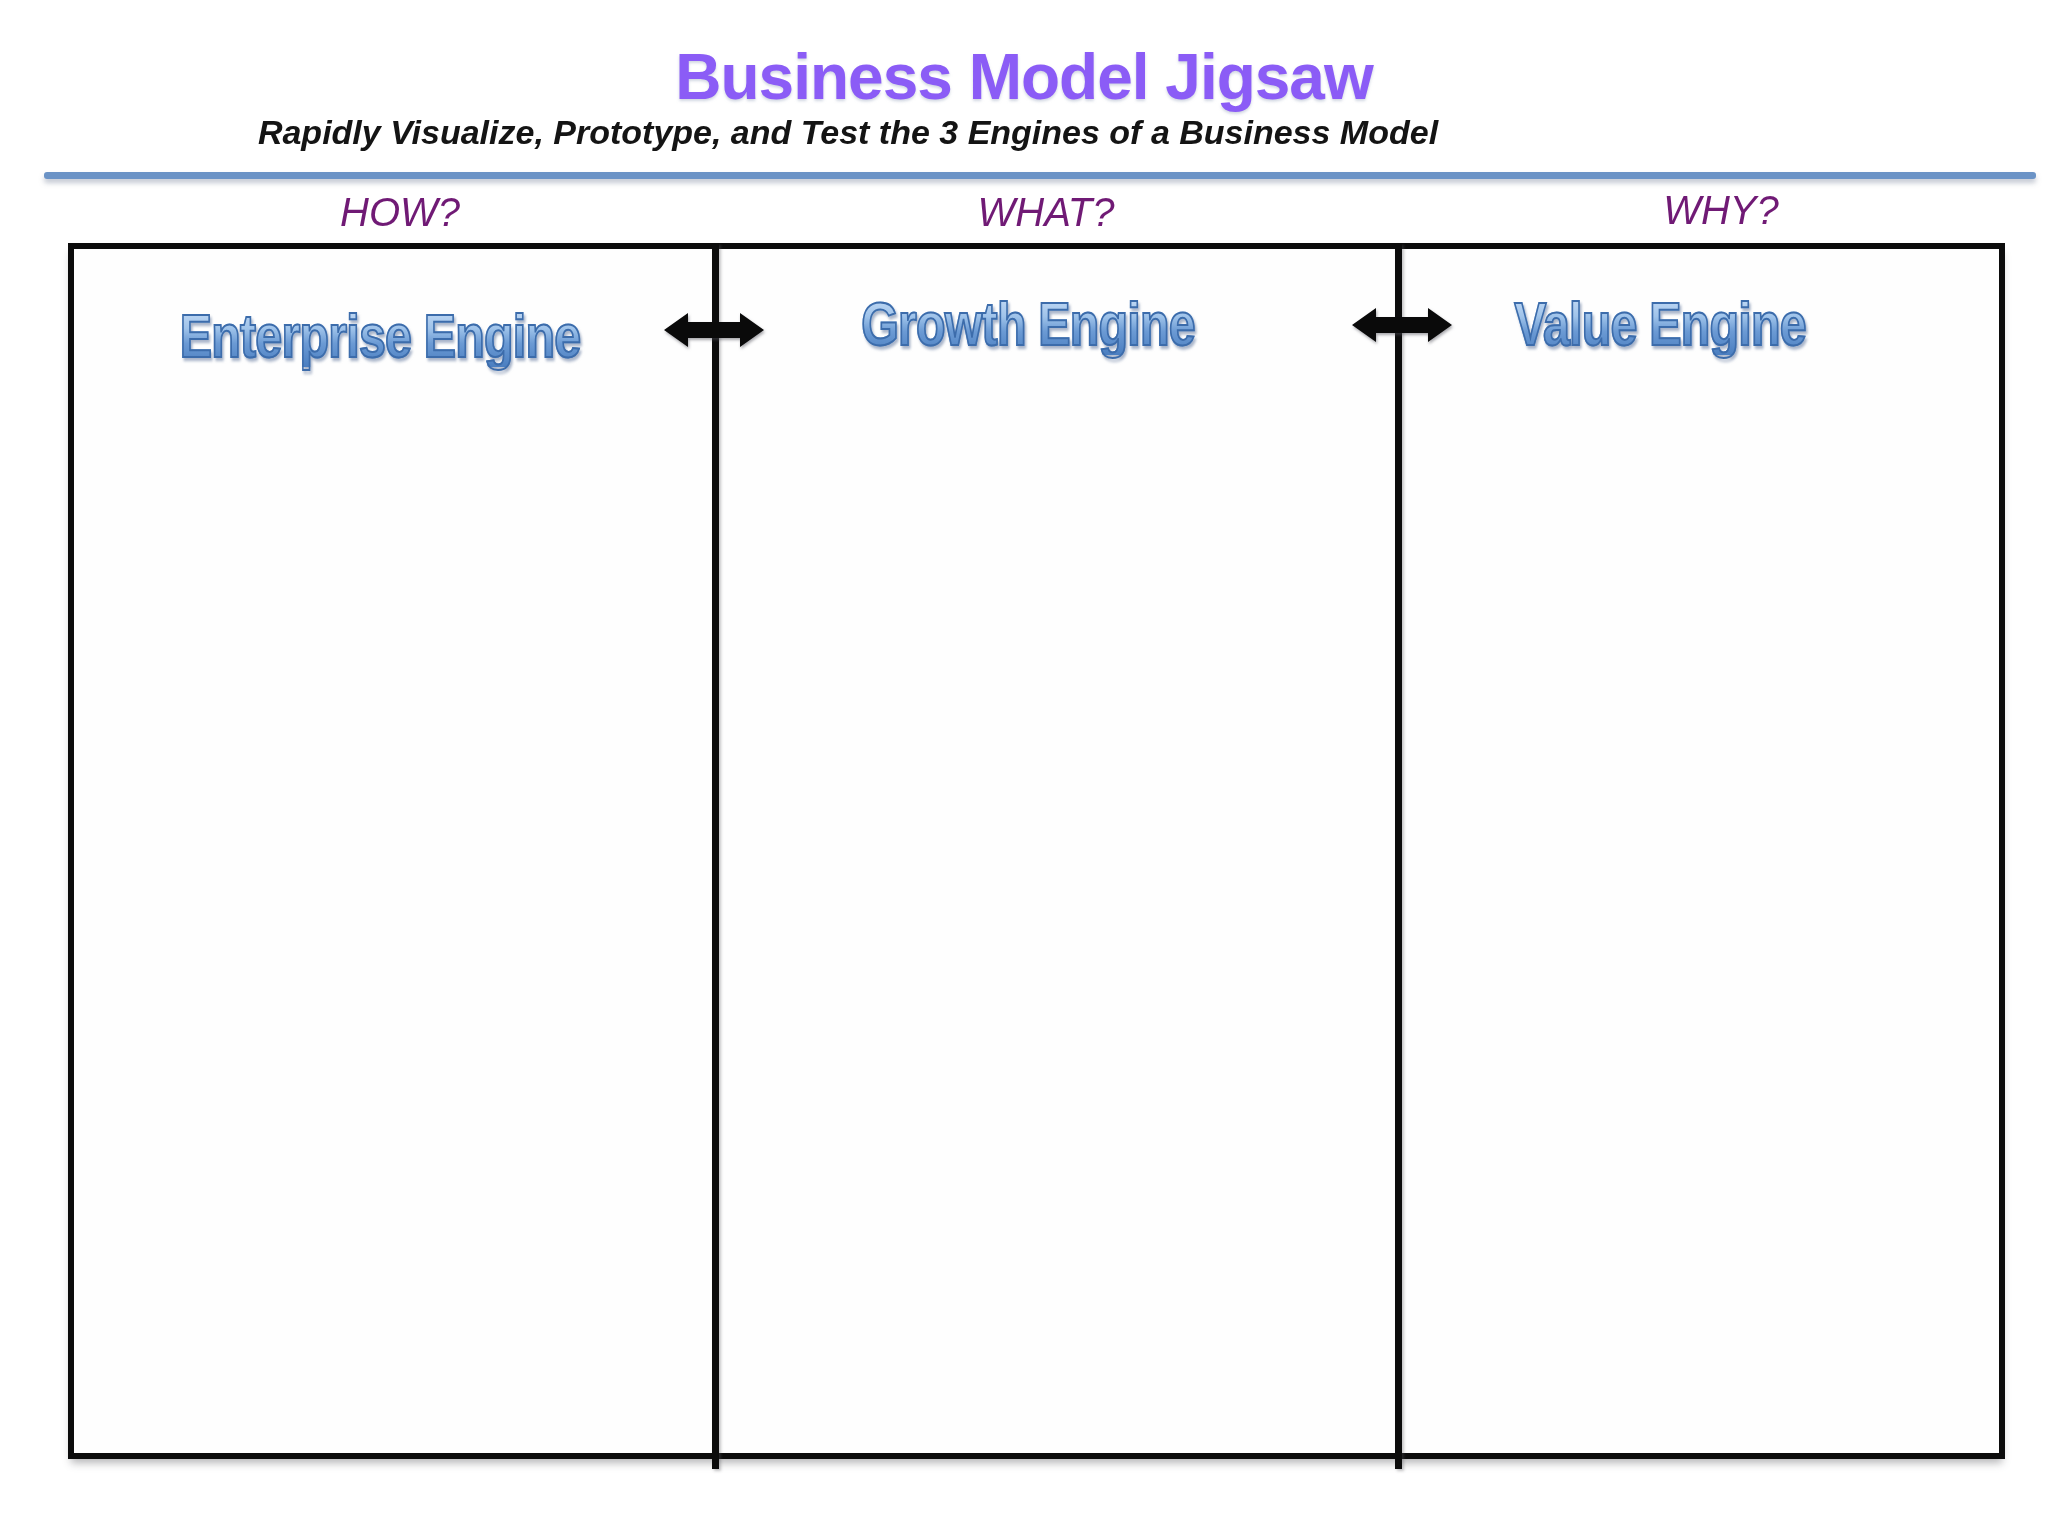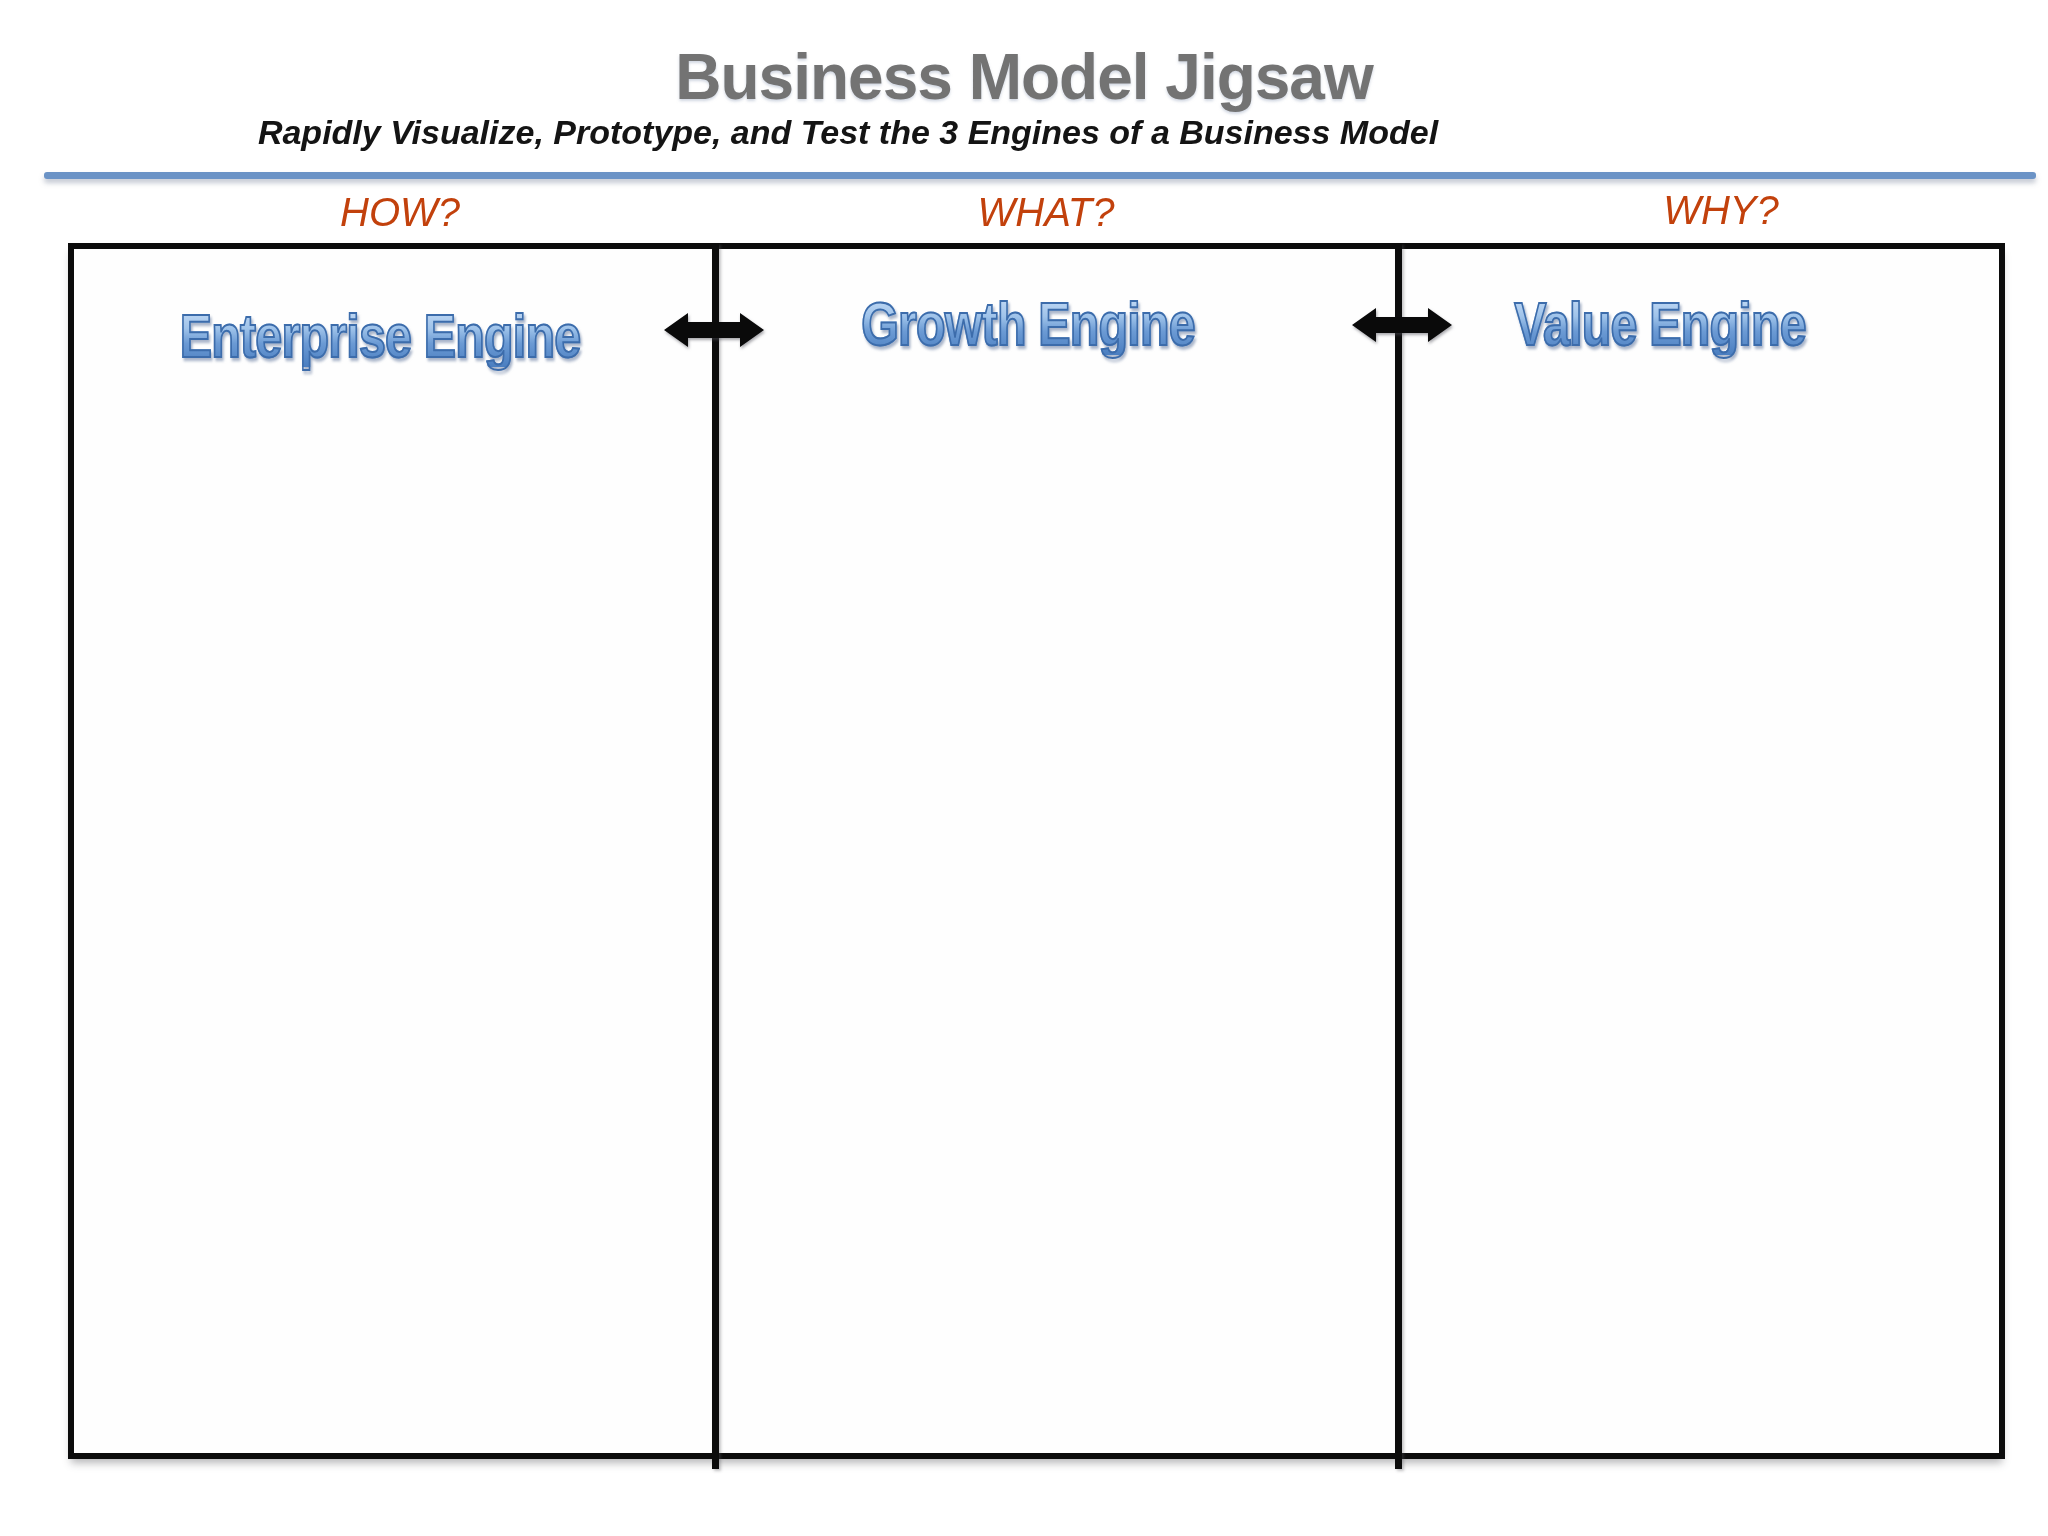--- a/index.html
+++ b/index.html
@@ -8,39 +8,39 @@
     width: 2048px; height: 1536px;
     font-family: "Liberation Sans", sans-serif;
     position: relative; overflow: hidden;
   }
   .canvas { position: absolute; inset: 0; width: 2048px; height: 1536px; background: #ffffff; }
 
   
   .doc-title {
     position: absolute; left: 0; top: 42px; width: 2048px;
     text-align: center; font-size: 64px; font-weight: bold;
-    letter-spacing: -1px; color: #737373; line-height: 1.1;
+    letter-spacing: -1px; color: #8b5cf6; line-height: 1.1;
     text-shadow: 0 2px 3px rgba(170,180,200,0.55);
     white-space: nowrap;
   }
   .doc-subtitle {
     position: absolute; left: 0; top: 112px; width: 1696px;
     text-align: center; font-size: 34px; font-style: italic; font-weight: 600;
     color: #141414; line-height: 1.2; white-space: nowrap;
   }
   .blue-rule {
     position: absolute; left: 44px; top: 172px; width: 1992px; height: 7px;
     background: #6b93c6; border-radius: 3px;
     box-shadow: 0 4px 5px rgba(140,150,170,0.5);
   }
 
   
   .question {
     position: absolute; top: 192px; transform: translateX(-50%);
-    font-size: 40px; font-style: italic; color: #c2410c;
+    font-size: 40px; font-style: italic; color: #701a75;
     line-height: 1; white-space: nowrap;
   }
   .q-how  { left: 400px; }
   .q-what { left: 1018px; margin-left: 28px; }
   .q-why  { left: 1721px; top: 190px; }
 
   
   .frame {
     position: absolute; left: 68px; top: 243px;
     width: 1937px; height: 1216px;

